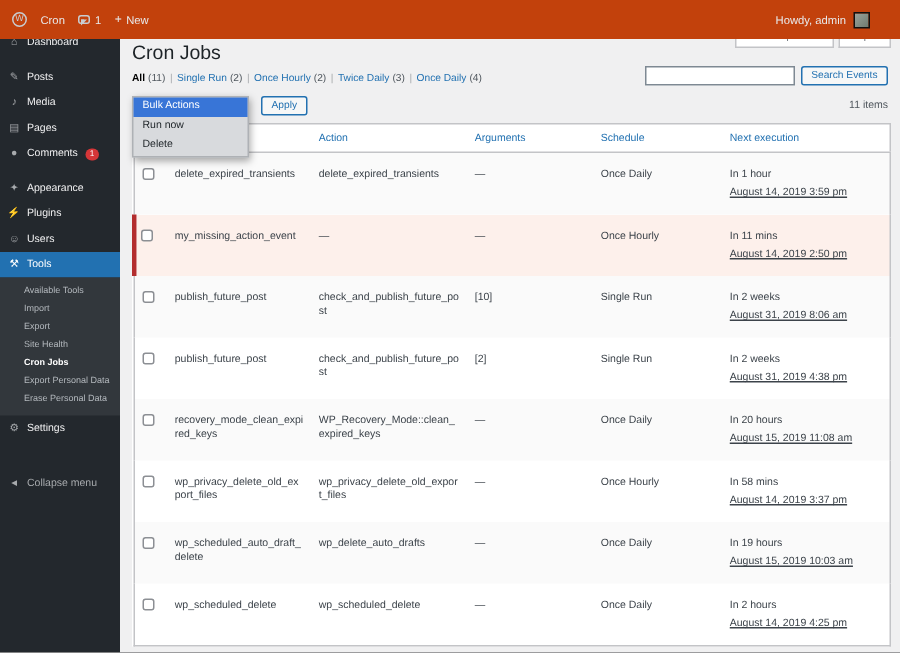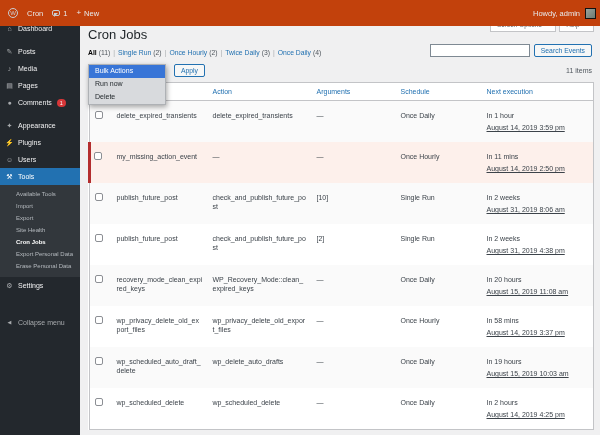--- a/index.html
+++ b/index.html
@@ -16,21 +16,21 @@
     font-size:7.5px; z-index:60;
   }
   .ab-left { display:flex; align-items:center; gap:9px; padding-left:8px; }
   .ab-item { display:flex; align-items:center; gap:3px; cursor:pointer; color:#e8eaec; }
   .wp-logo { width:10px; height:10px; border:1px solid #c9cdd1; border-radius:50%;
     display:flex; align-items:center; justify-content:center; font-size:6px; color:#c9cdd1; }
   .ab-bubble { width:8px; height:6px; border:1px solid #c9cdd1; border-radius:2px; position:relative; }
   .ab-bubble::after { content:""; position:absolute; left:1px; bottom:-2px;
     border:2px solid transparent; border-top-color:#c9cdd1; border-left-color:#c9cdd1; width:0; height:0; }
   .ab-plus { font-size:8px; line-height:1; }
-  .ab-right { margin-left:auto; display:flex; align-items:center; gap:5px; padding-right:4px; }
+  .ab-right { margin-left:auto; display:flex; align-items:center; gap:5px; padding-right:20px; }
   .avatar { width:11px; height:11px; background:linear-gradient(135deg,#9aa39b,#6e7a70); border:1px solid #111; }
   
   .sidebar {
     position:absolute; top:18px; left:0; width:80px; height:417px;
     background:#23282d; color:#f0f0f1; z-index:50; padding-top:2px;
   }
   .mi { display:flex; align-items:center; gap:4px; padding:4px 4px 4px 5px;
     font-size:7px; line-height:9px; cursor:pointer; }
   .mi.gap { margin-top:6px; }
   .mi-icon { width:9px; min-width:9px; text-align:center; color:#a7aaad; font-size:7px; }

